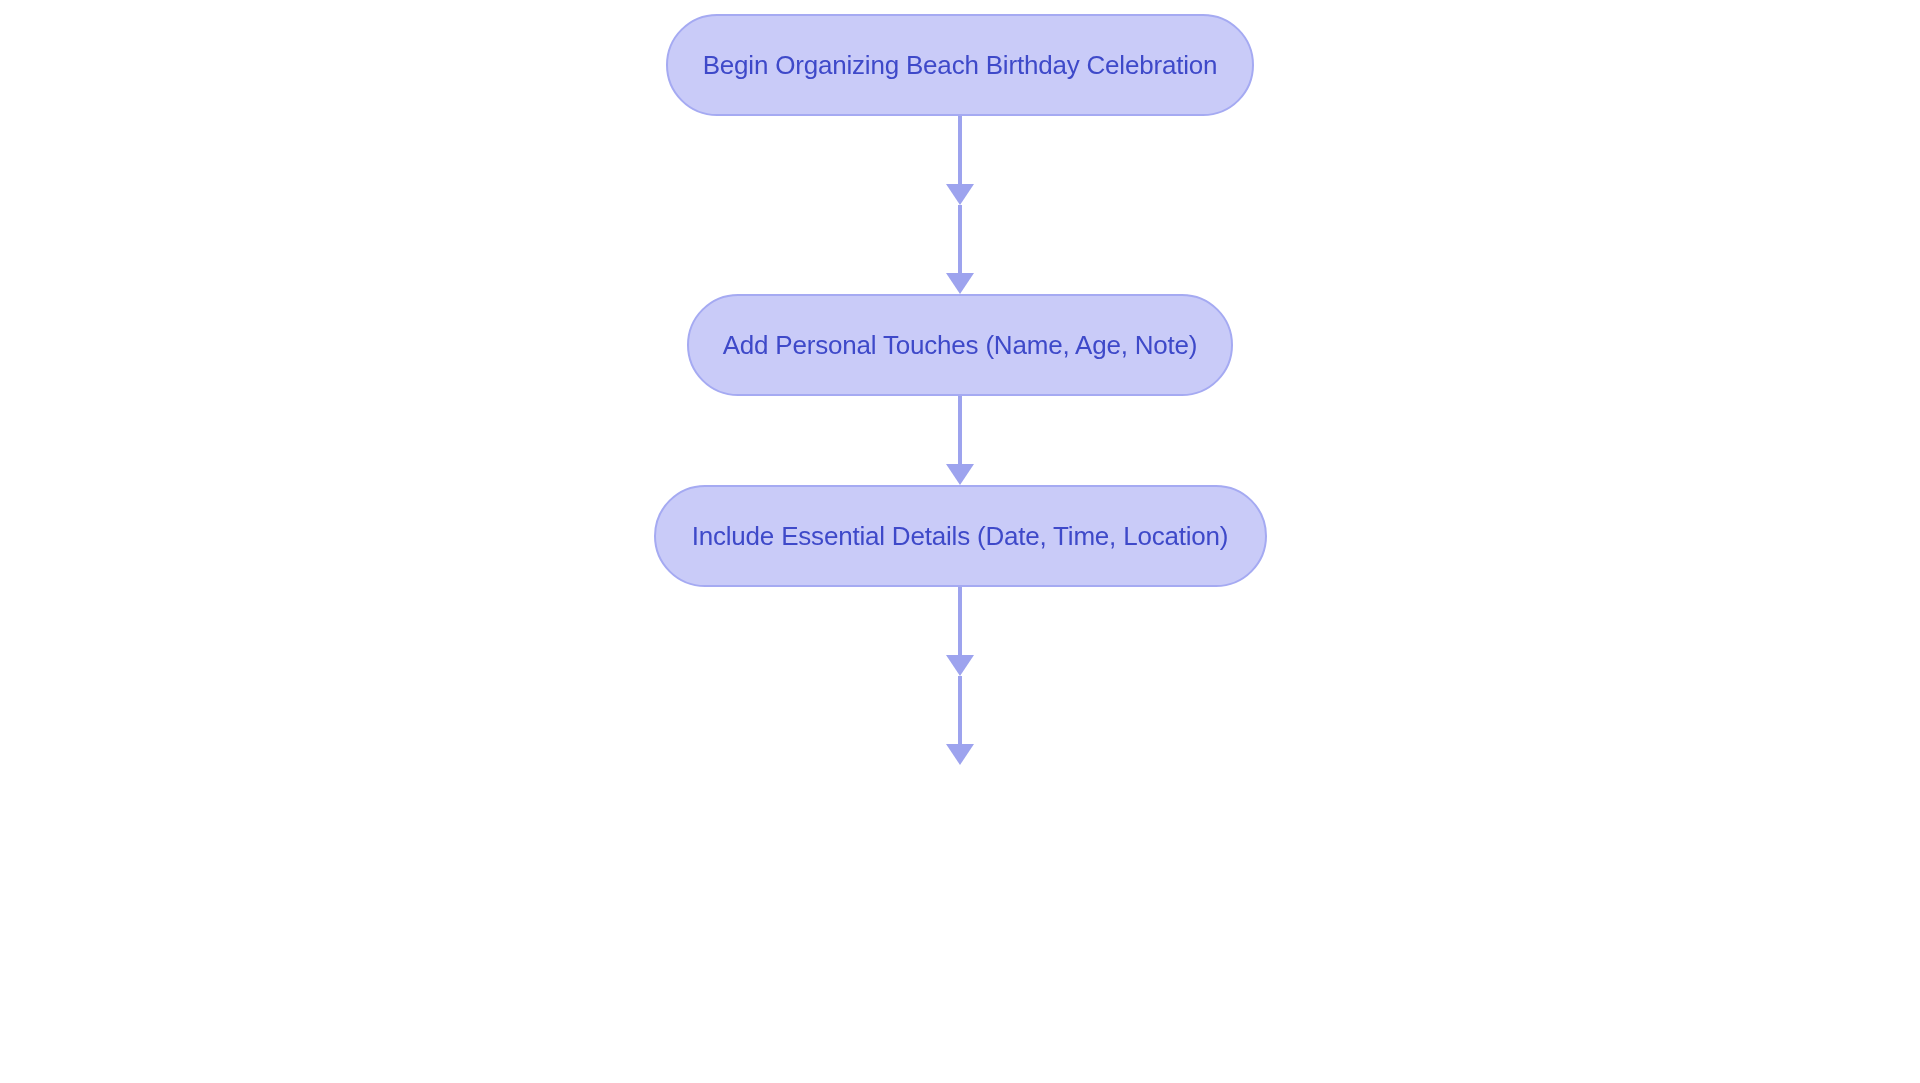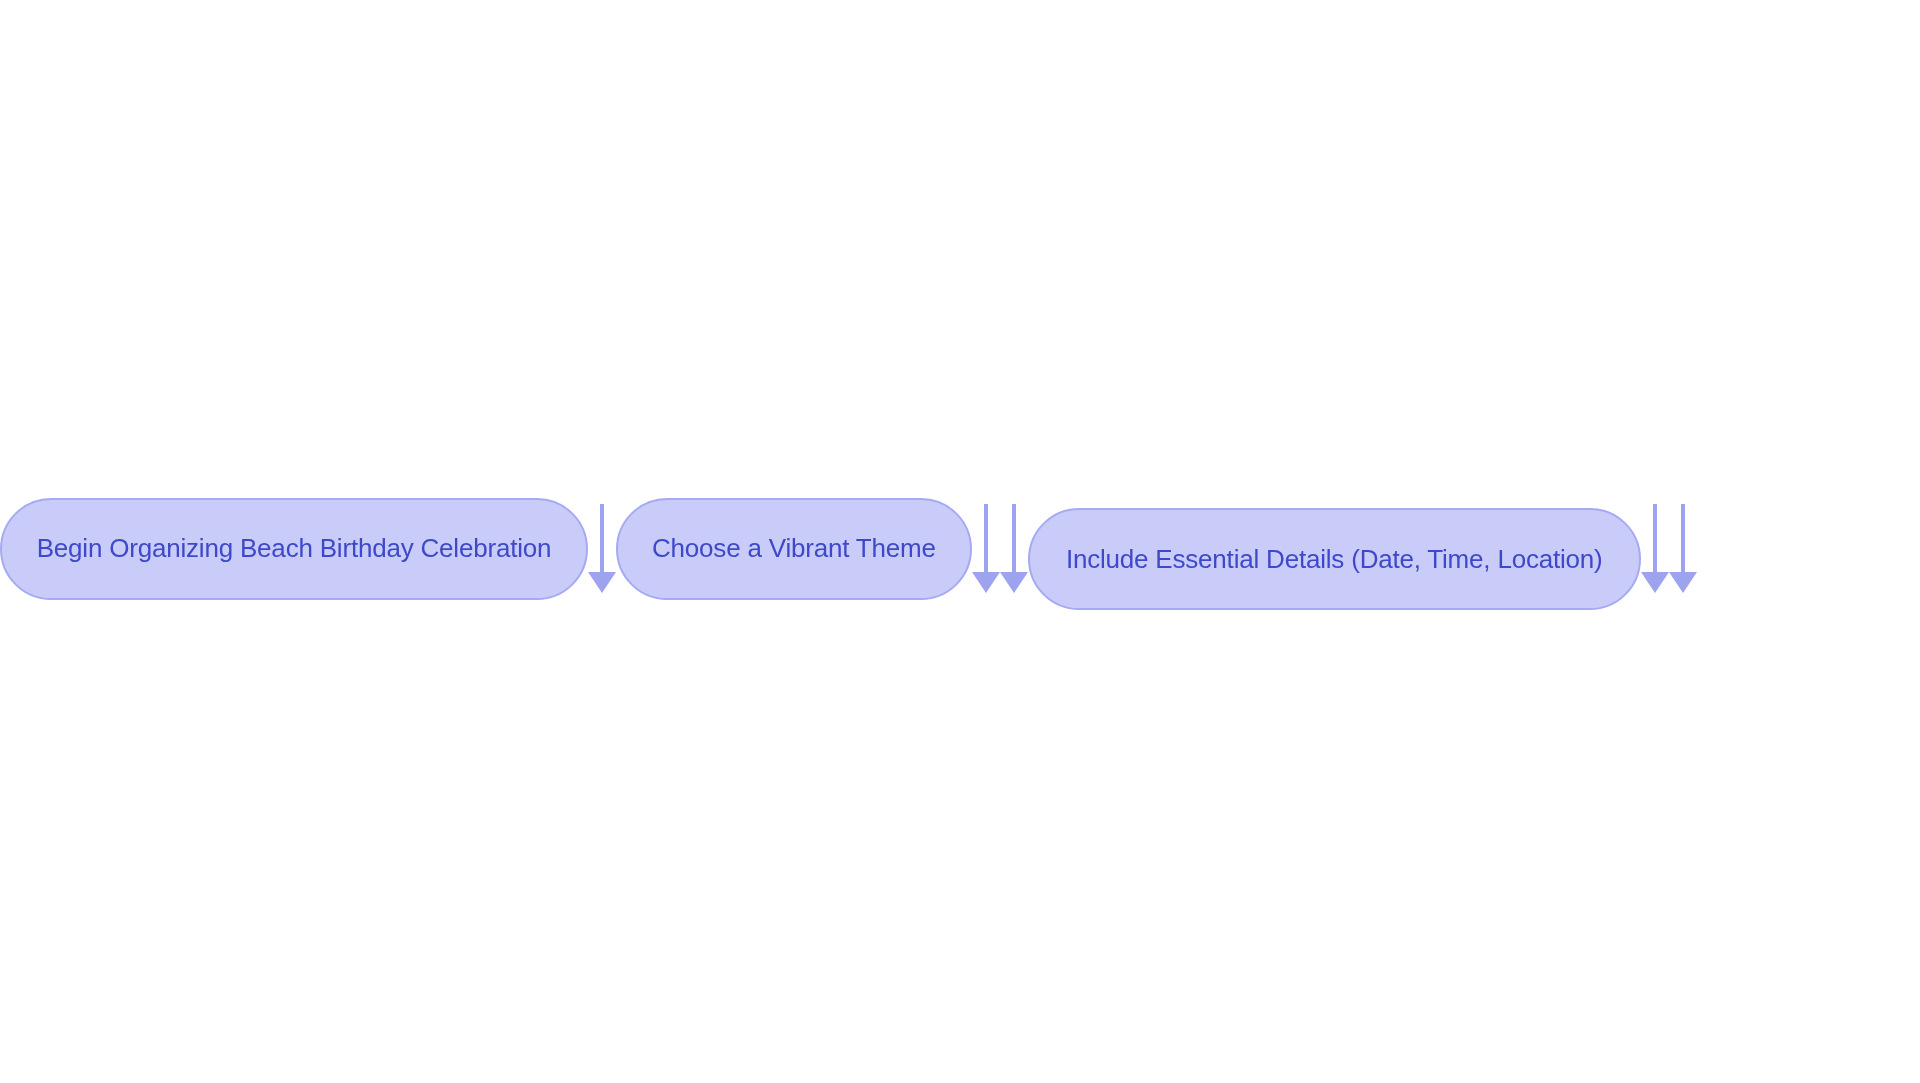--- a/index.html
+++ b/index.html
@@ -7,20 +7,21 @@
     padding: 0;
     background: #ffffff;
   }
   .canvas {
     position: relative;
     width: 1920px;
     height: 1083px;
     background: var(--bg, #ffffff);
     font-family: "Liberation Sans", sans-serif;
     display: flex;
+    flex-direction: column;
     align-items: center;
     padding-top: 14px;
     box-sizing: border-box;
     overflow: hidden;
   }
   .node {
     height: 102px;
     box-sizing: border-box;
     border-radius: 51px;
     background: var(--node-fill, #c9cbf8);
@@ -33,21 +34,21 @@
     flex: 0 0 auto;
   }
   .node-label {
     font-size: 26px;
     letter-spacing: -0.2px;
     color: var(--node-text, #3e49c9);
   }
   .n1 { min-width: 588px; }
   .n2 { min-width: 346px; }
   .n3 { min-width: 538px; }
-  .n4 { min-width: 613px; margin-top: 21px; }
+  .n4 { min-width: 613px; }
   .n5 { min-width: 390px; }
   .n6 { min-width: 215px; }
   .arrow {
     height: 89px;
     width: 28px;
     display: flex;
     flex-direction: column;
     align-items: center;
     flex: 0 0 auto;
   }
@@ -71,29 +72,29 @@
 
   <div class="node n1">
     <span class="node-label">Begin Organizing Beach Birthday Celebration</span>
   </div>
 
   <div class="arrow">
     <div class="stem"></div>
     <div class="head"></div>
   </div>
 
-  <div class="node n2">
-    <span class="node-label">Choose a Vibrant Theme</span>
-  </div>
 
   <div class="arrow">
     <div class="stem"></div>
     <div class="head"></div>
   </div>
 
+  <div class="node n3">
+    <span class="node-label">Add Personal Touches (Name, Age, Note)</span>
+  </div>
 
   <div class="arrow">
     <div class="stem"></div>
     <div class="head"></div>
   </div>
 
   <div class="node n4">
     <span class="node-label">Include Essential Details (Date, Time, Location)</span>
   </div>
 

